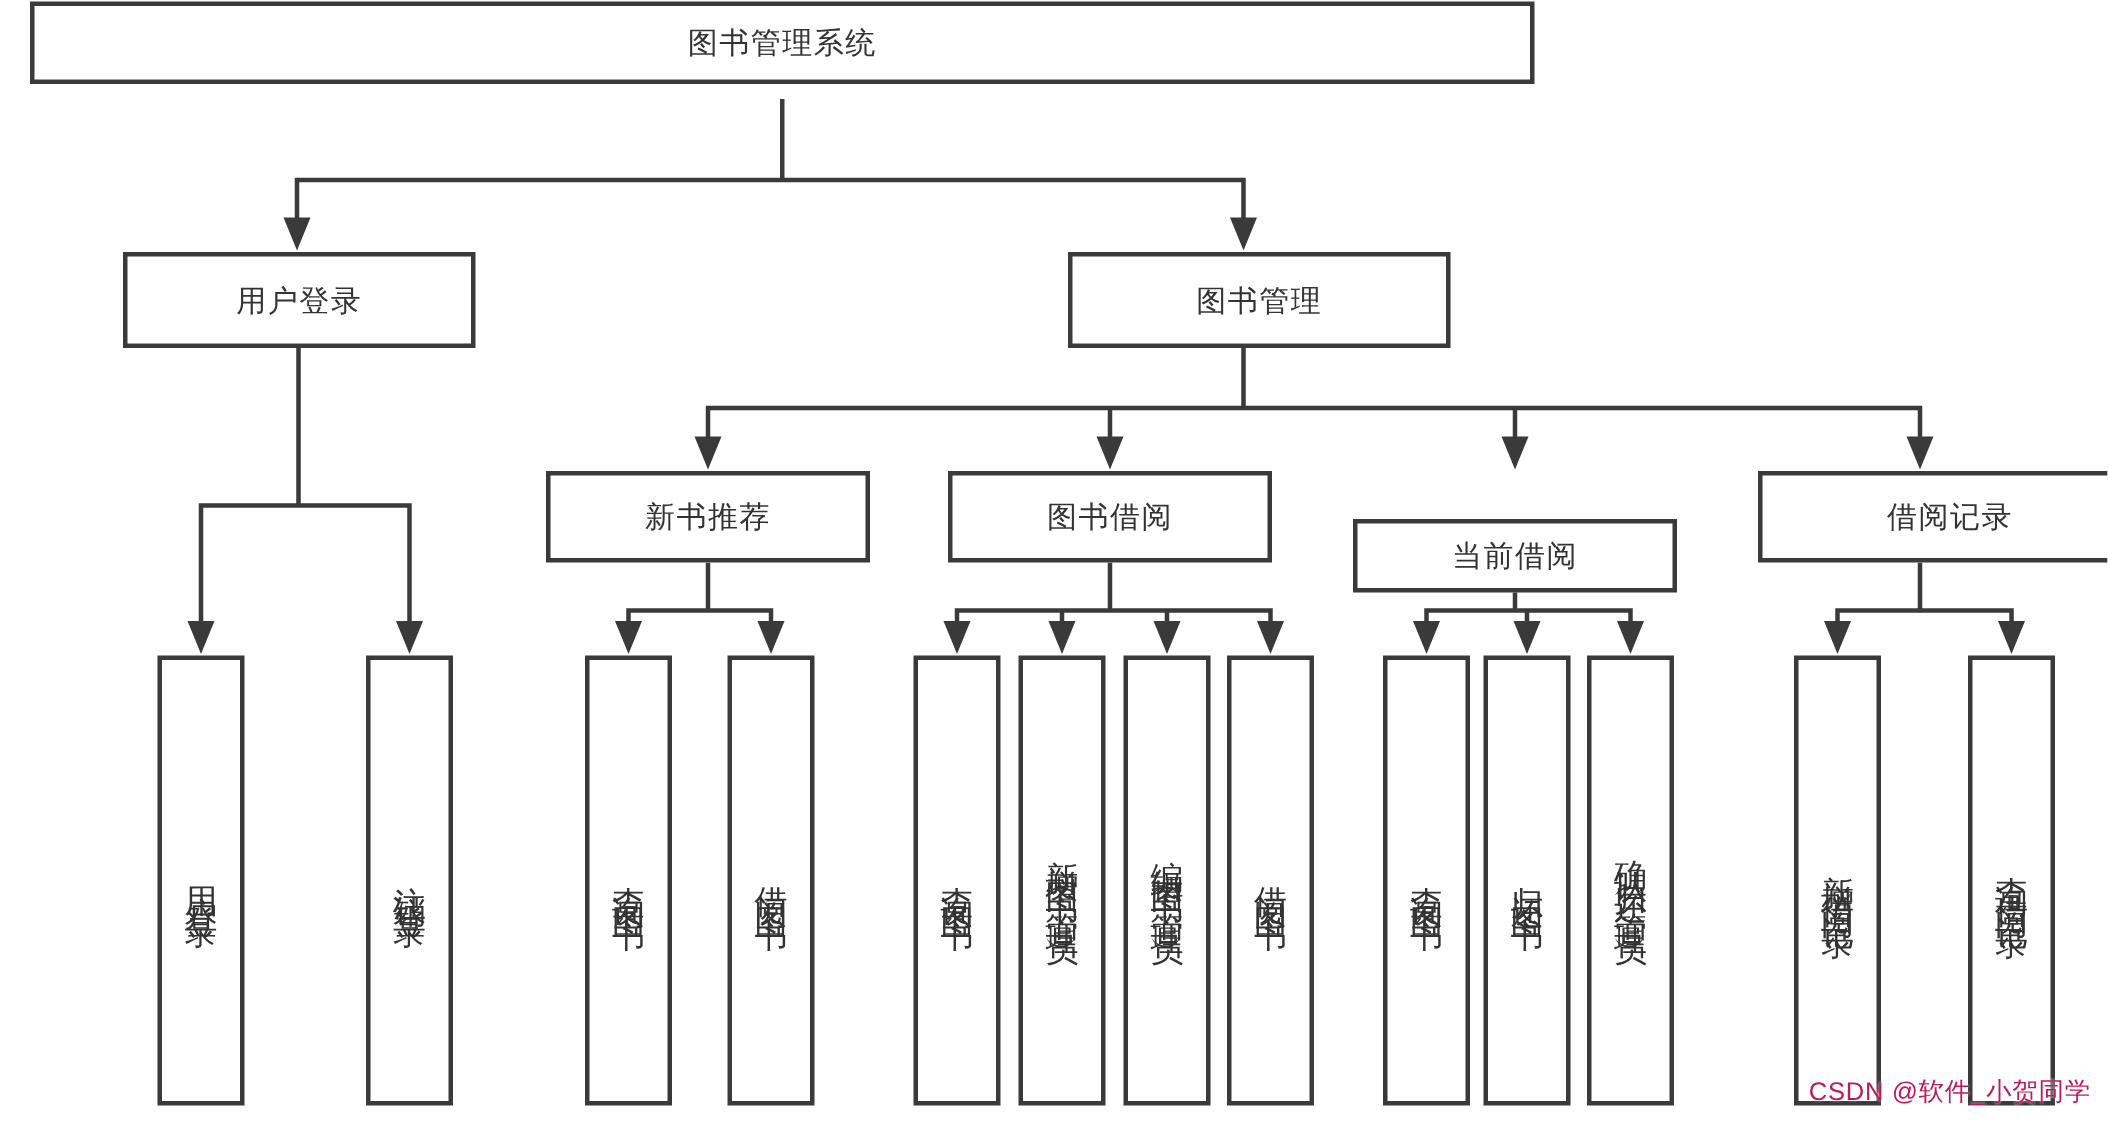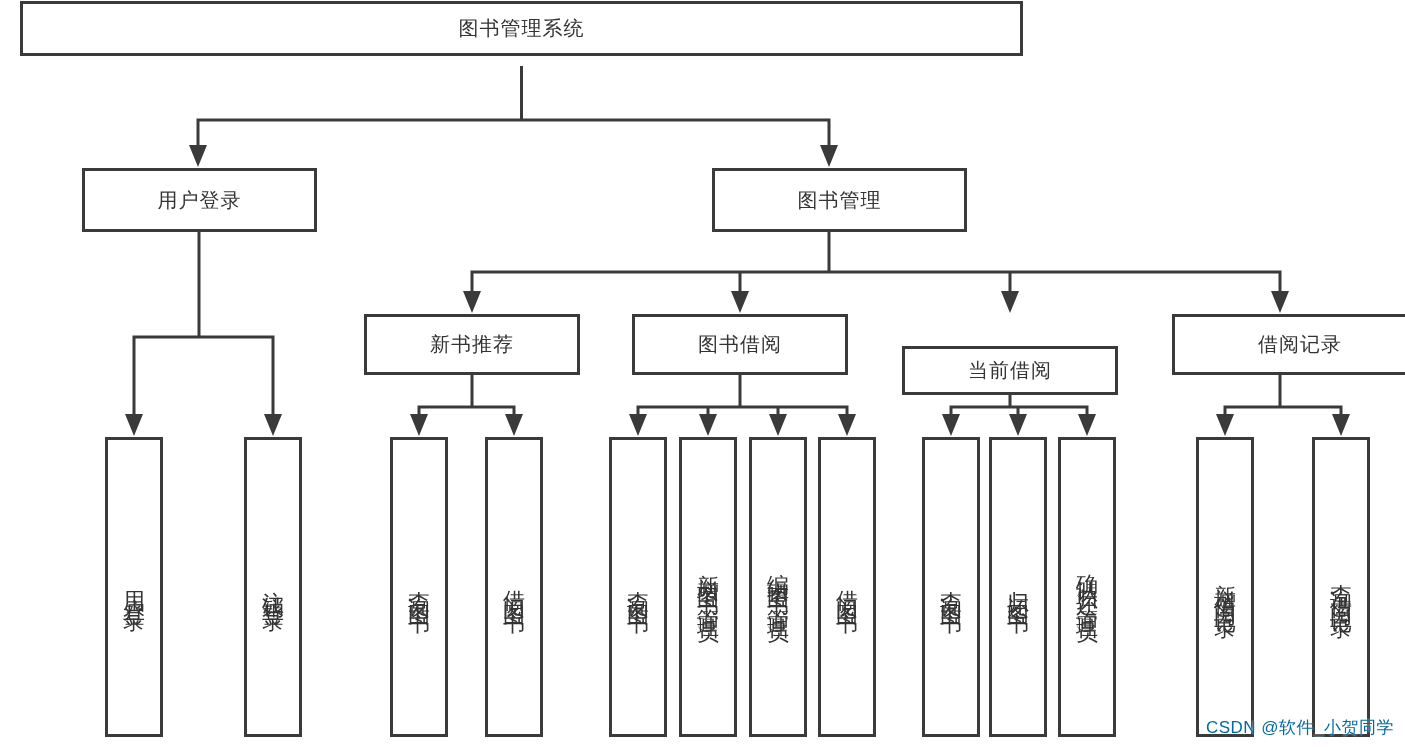--- a/index.html
+++ b/index.html
@@ -66,21 +66,21 @@
   #lf10 { left: 989px; }
   #lf11 { left: 1058px; }
   #lf12 { left: 1196px; }
   #lf13 { left: 1312px; }
   .watermark {
     position: absolute;
     right: 11px;
     bottom: 8px;
     font-size: 17px;
     letter-spacing: 0.5px;
-    color: #0369a1;
+    color: #be185d;
     text-shadow: 0 0 2px #ffffff;
     white-space: nowrap;
   }
 </style>
 </head>
 <body>
 
 <div class="canvas">
 
   <svg class="connectors" viewBox="0 0 1405 747" xmlns="http://www.w3.org/2000/svg">

